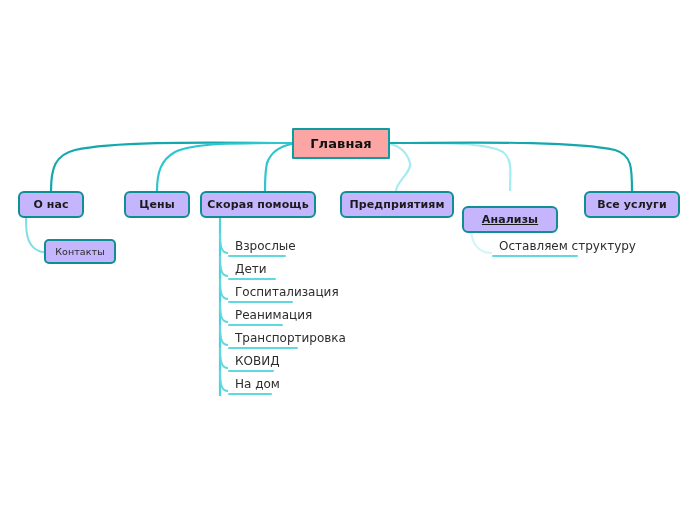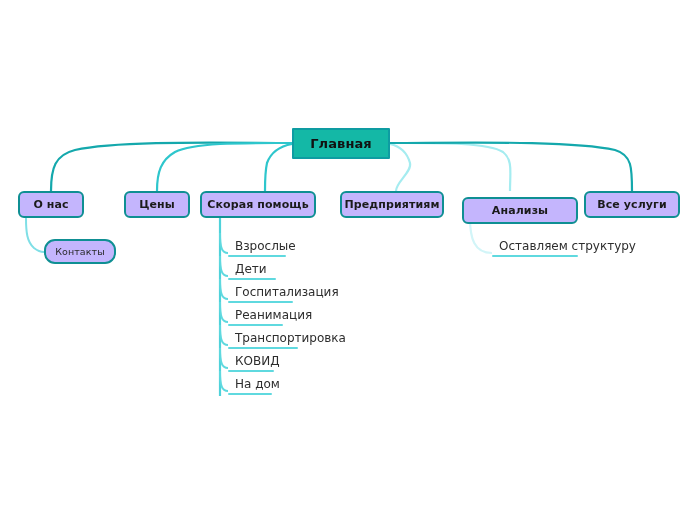--- a/index.html
+++ b/index.html
@@ -42,33 +42,33 @@
     border: 2px solid #0f8f93;
     border-radius: 6px;
     color: #1b1b1b;
     font-weight: bold;
     font-size: 11px;
     letter-spacing: 0.1px;
     white-space: nowrap;
   }
 
   .node.root {
-    background: #14b8a6;
+    background: #fca5a5;
     border: 2px solid #0e9ca2;
     color: #111111;
     font-size: 13px;
     font-weight: bold;
     border-radius: 1px;
   }
 
   .node.sub {
     font-weight: normal;
     font-size: 9.5px;
     color: #2a2a2a;
-    border-radius: 11px;
+    border-radius: 5px;
   }
 
   .leaf {
     position: absolute;
     box-sizing: border-box;
     font-size: 12px;
     font-weight: normal;
     color: #2d2d2d;
     white-space: nowrap;
     line-height: 11px;
@@ -129,25 +129,25 @@
   </div>
 
   <div class="node" style="left:124px; top:191px; width:66px; height:27px;">
     <span>Цены</span>
   </div>
 
   <div class="node" style="left:200px; top:191px; width:116px; height:27px;">
     <span>Скорая помощь</span>
   </div>
 
-  <div class="node" style="left:340px; top:191px; width:104px; height:27px;">
+  <div class="node" style="left:340px; top:191px; width:114px; height:27px;">
     <span>Предприятиям</span>
   </div>
 
-  <div class="node" style="left:462px; top:197px; width:116px; height:27px;">
+  <div class="node" style="left:462px; top:206px; width:96px; height:27px;text-decoration:underline;">
     <span>Анализы</span>
   </div>
 
   <div class="node" style="left:584px; top:191px; width:96px; height:27px;">
     <span>Все услуги</span>
   </div>
 
   <div class="node sub" style="left:44px; top:239px; width:72px; height:25px;">
     <span>Контакты</span>
   </div>

